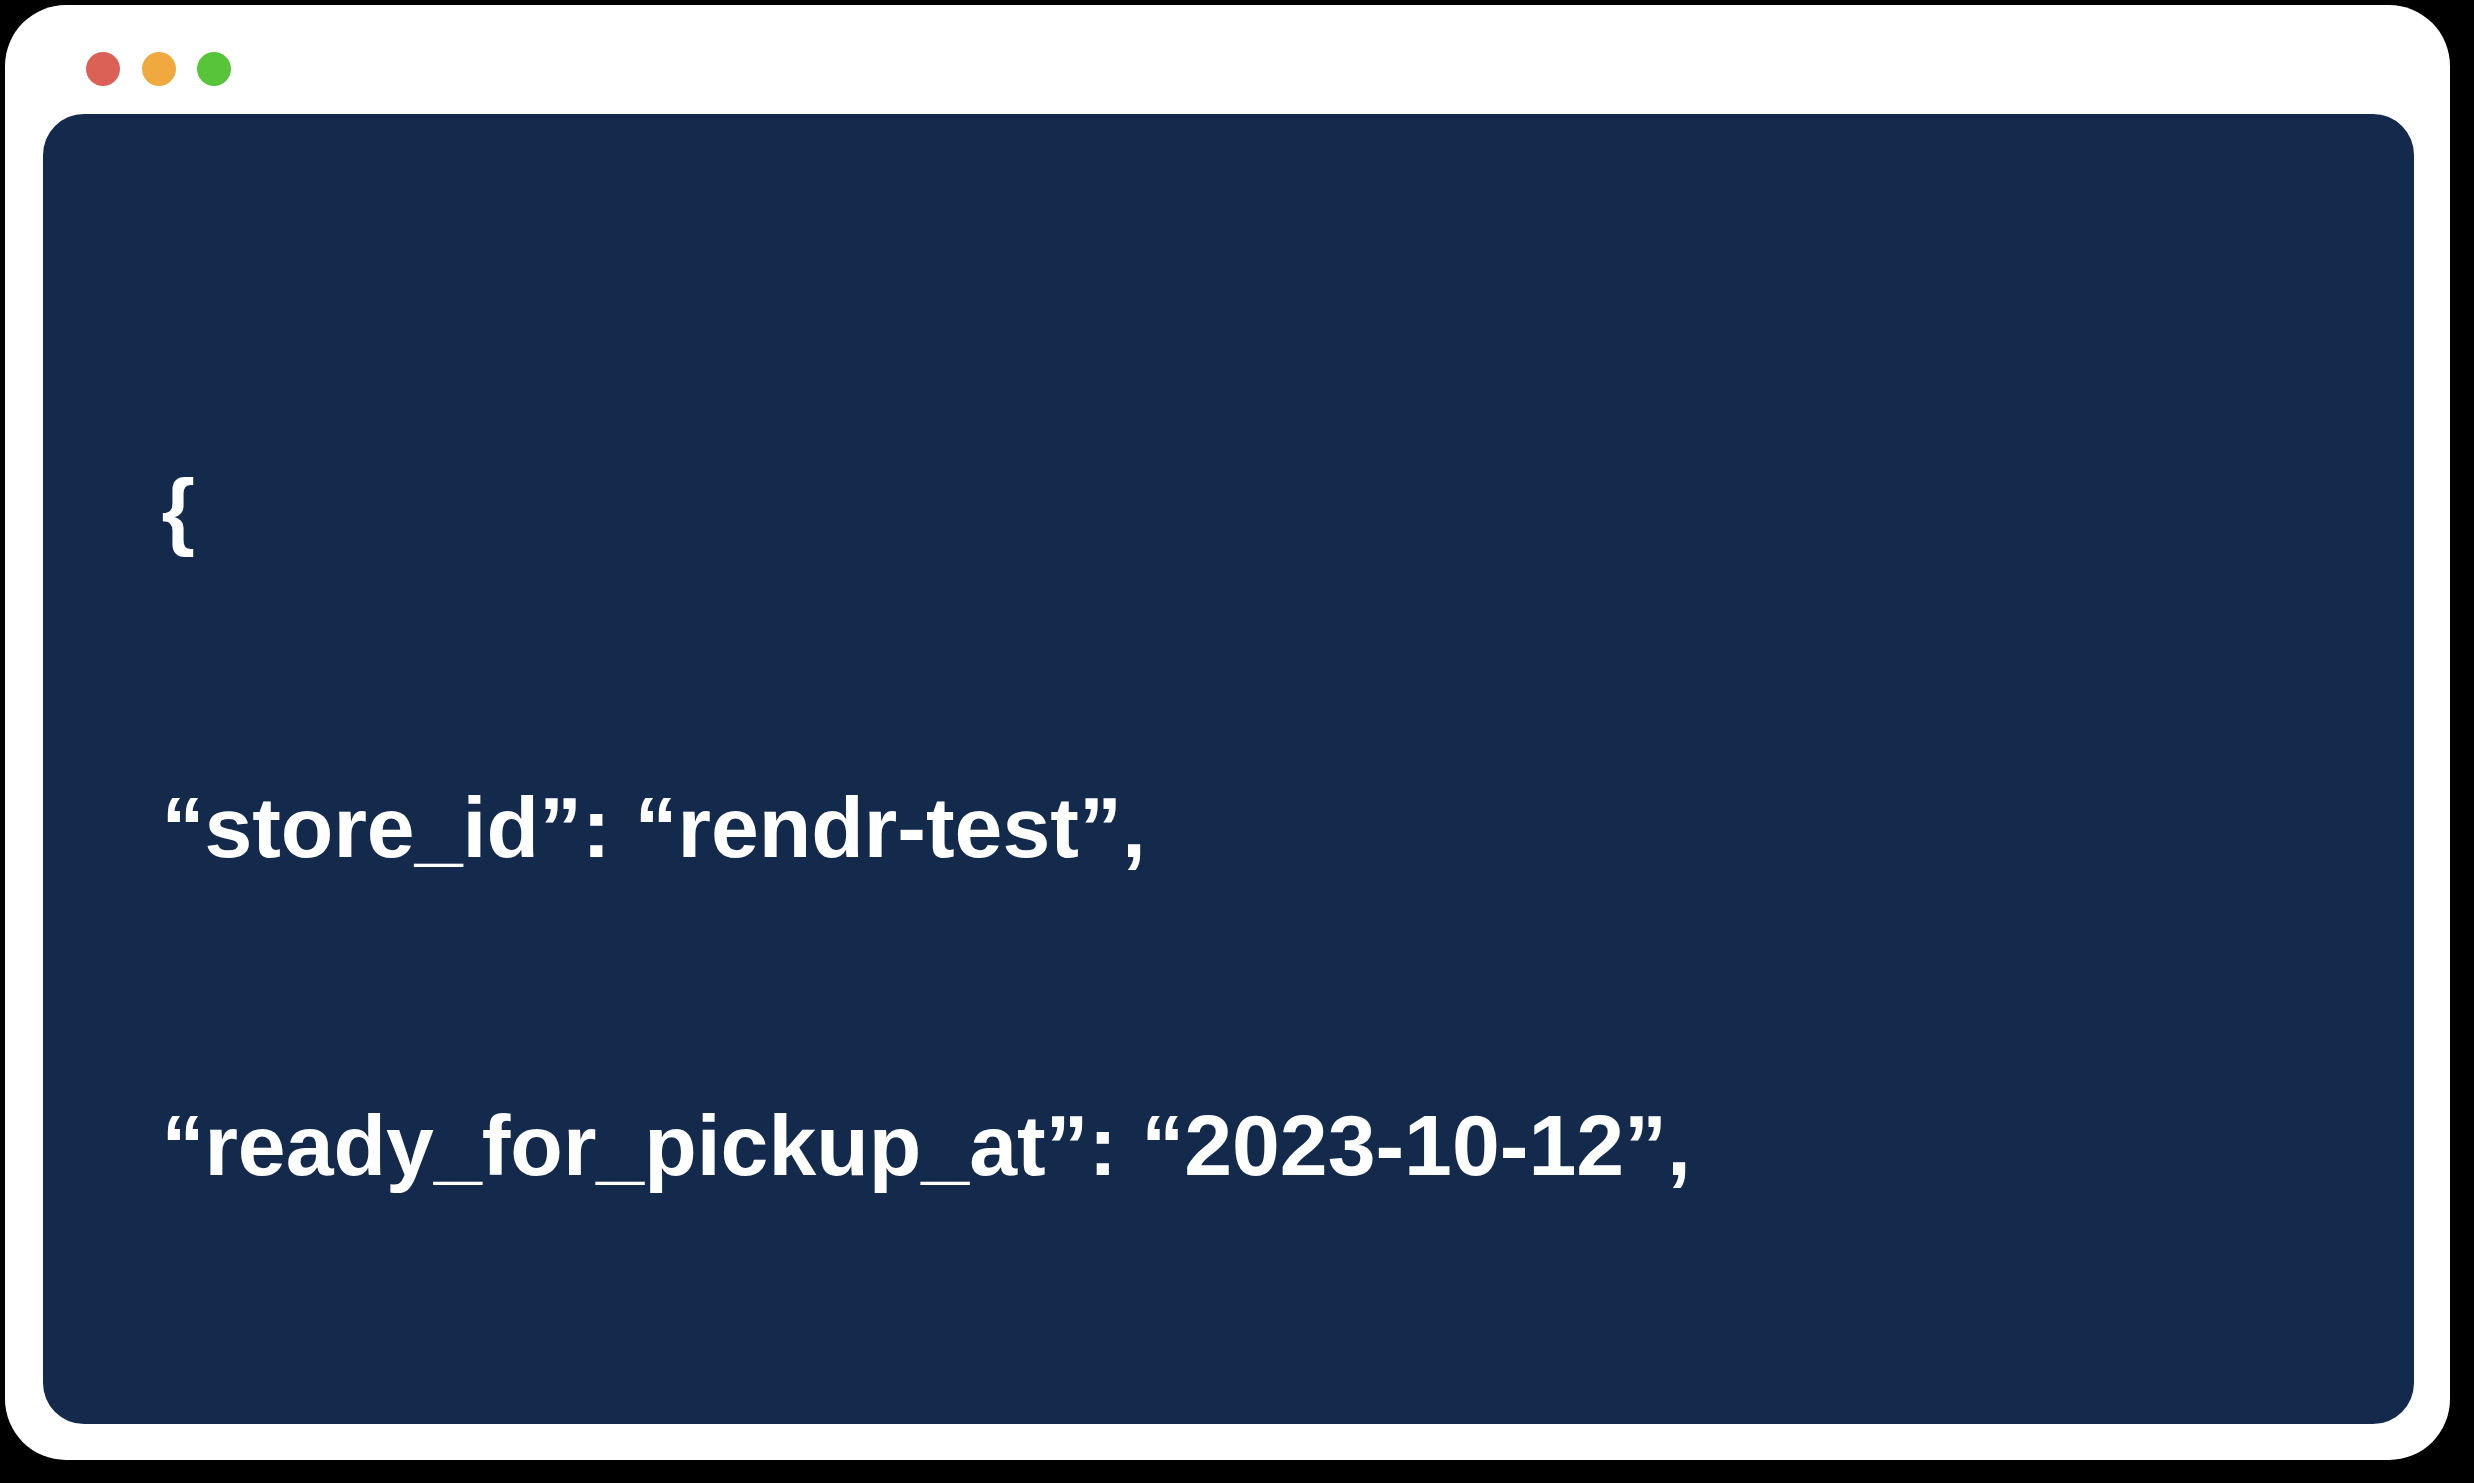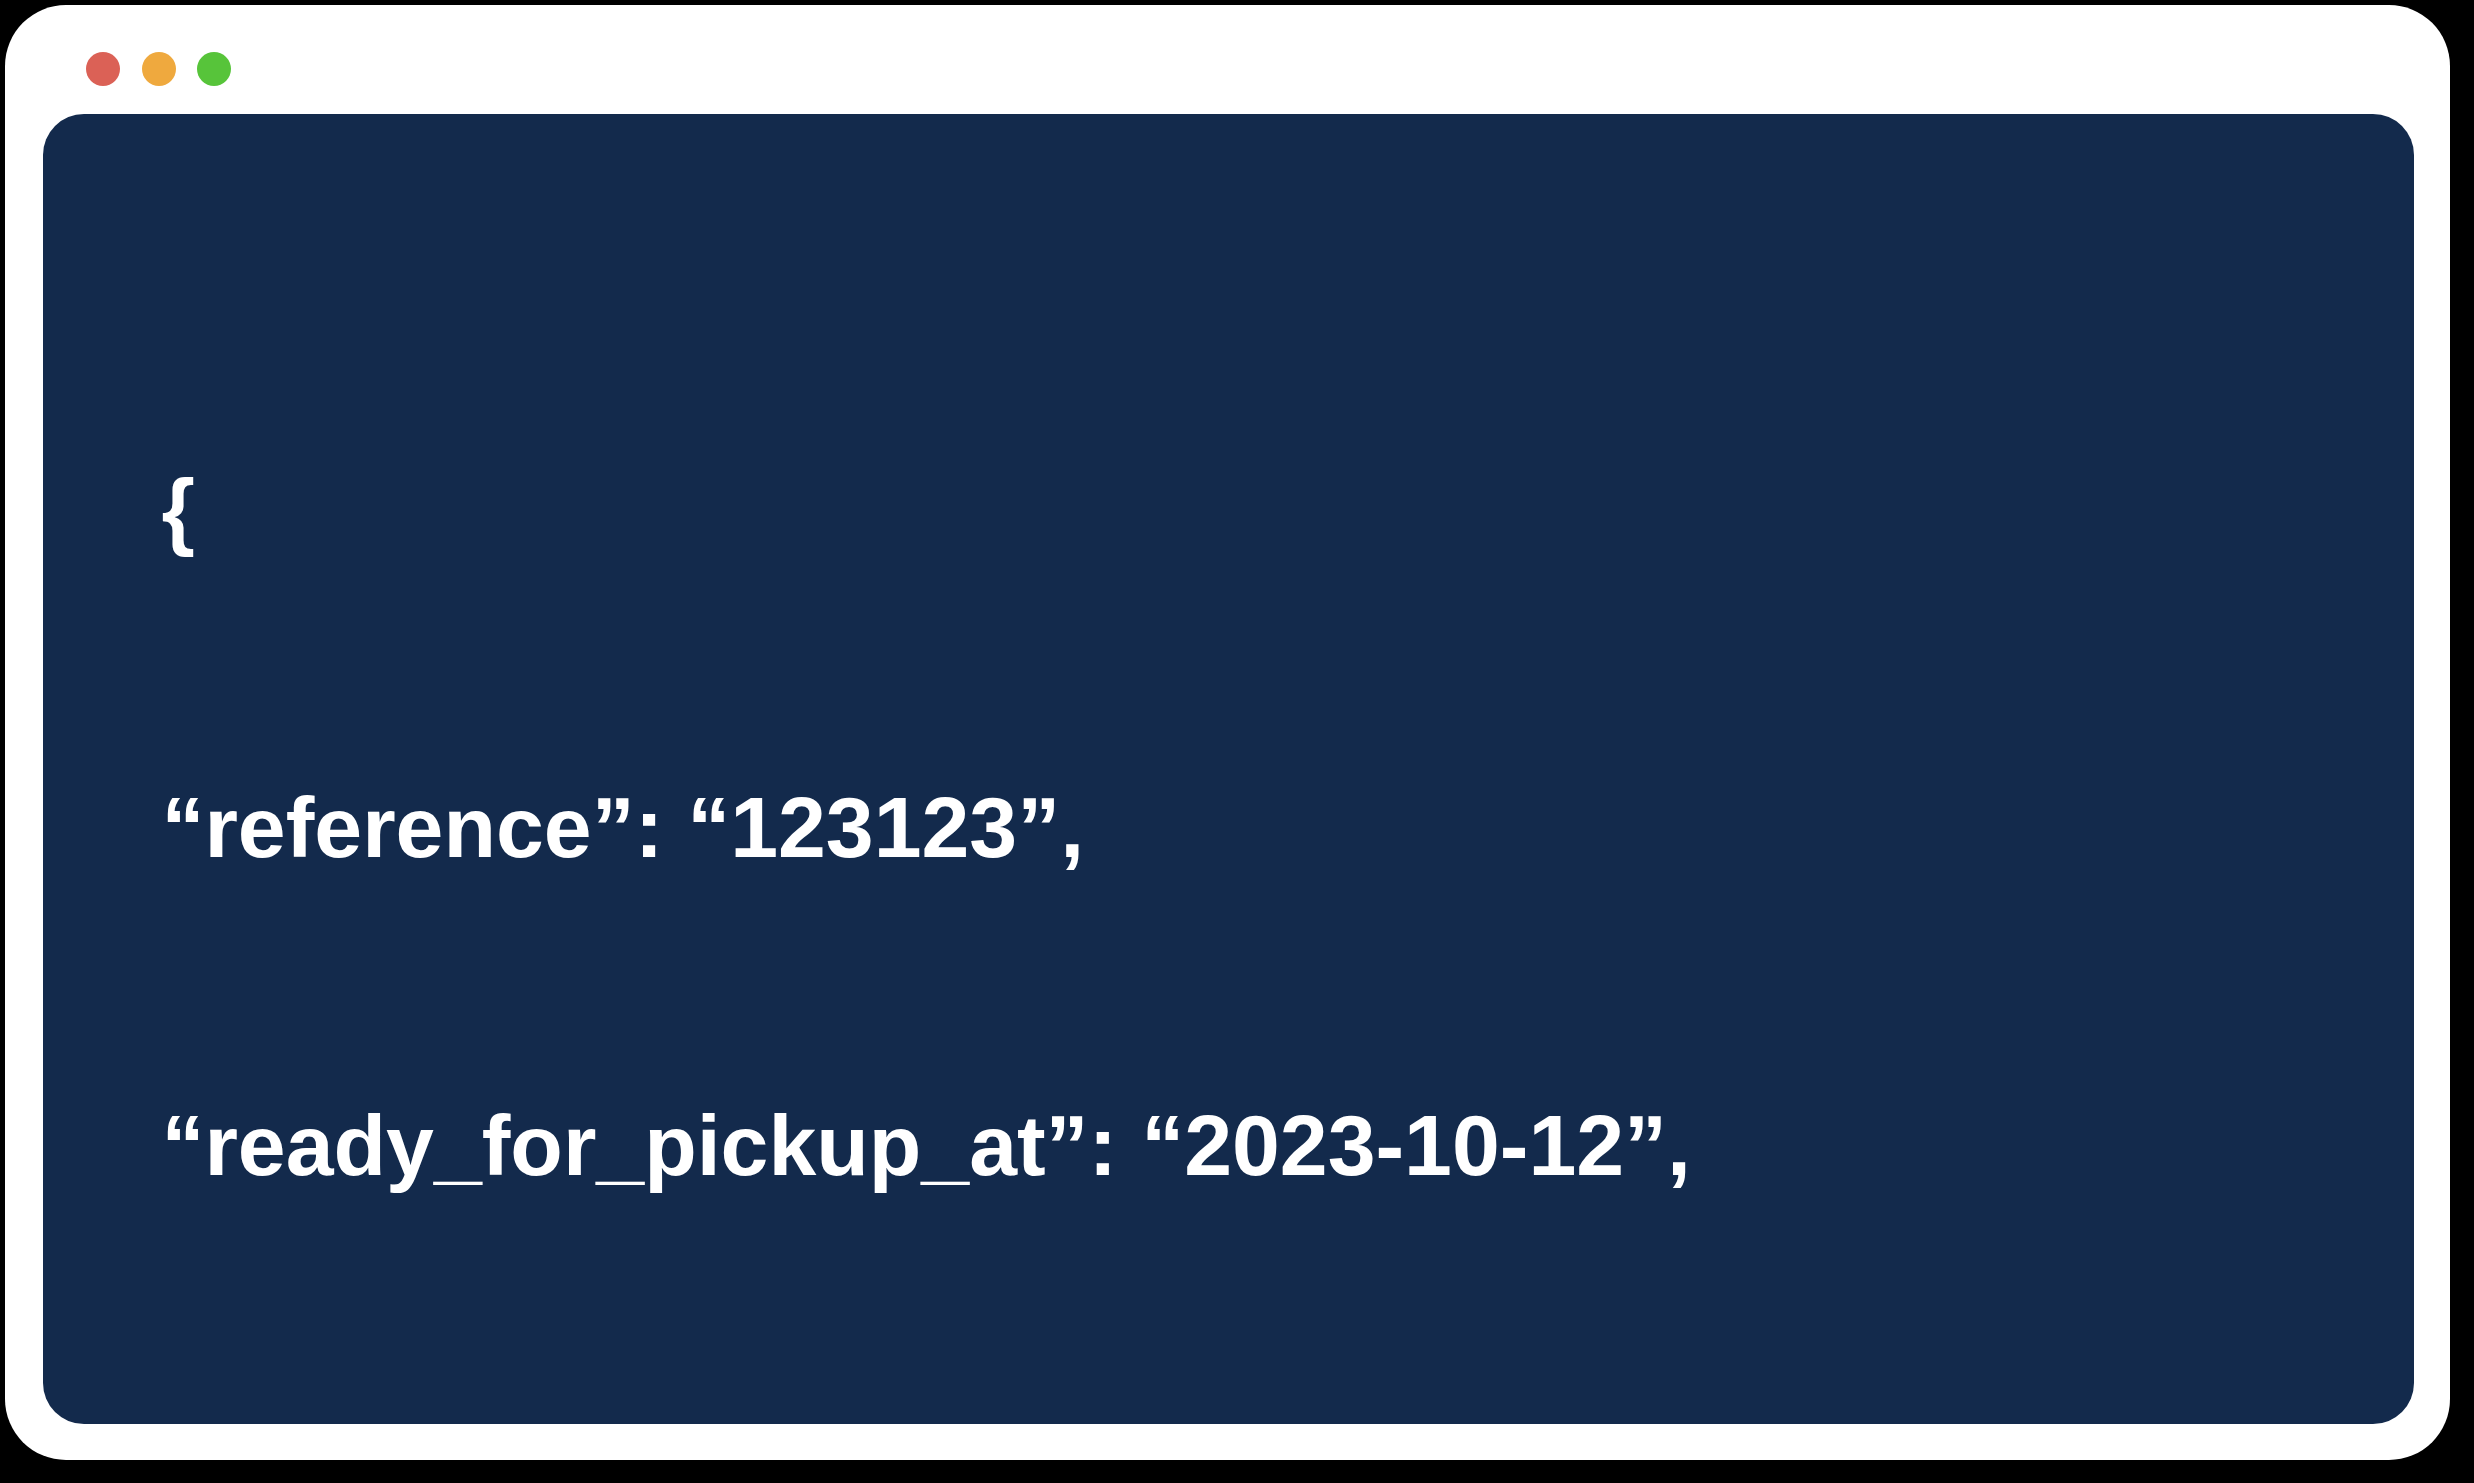--- a/index.html
+++ b/index.html
@@ -79,21 +79,21 @@
       <div class="traffic-lights">
         <div class="dot" style="background: rgb(219, 97, 86);"></div>
         <div class="dot" style="background: rgb(239, 169, 62);"></div>
         <div class="dot" style="background: rgb(87, 196, 58);"></div>
       </div>
     </div>
 
     <div class="code-panel" style="background: rgb(19, 42, 76);">
       <div class="code-block" style="color: rgb(255, 255, 255);">
         <div class="code-line">{</div>
-        <div class="code-line">“reference”: “123123”,</div>
+        <div class="code-line">“store_id”: “rendr-test”,</div>
         <div class="code-line">“ready_for_pickup_at”: “2023-10-12”,</div>
         
         
         
         
         
         
       </div>
     </div>
   </div>

